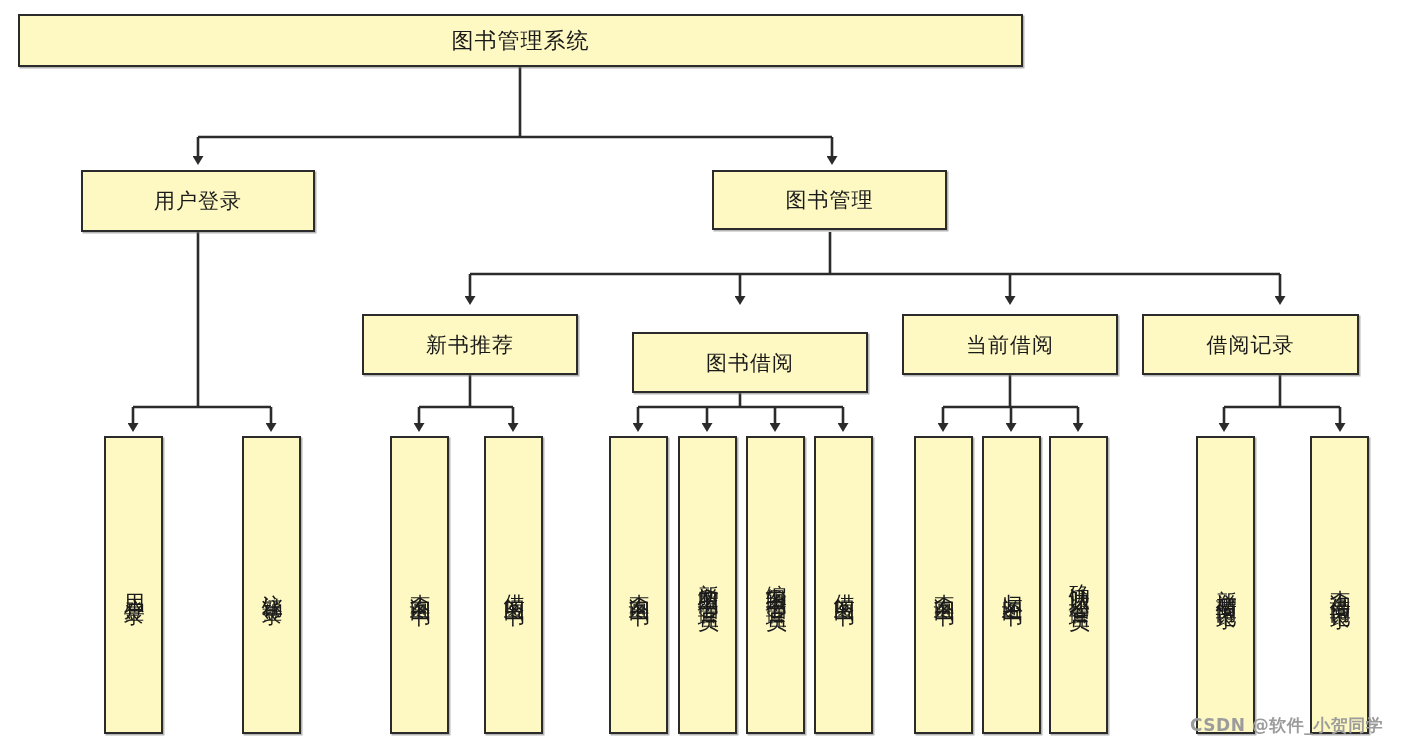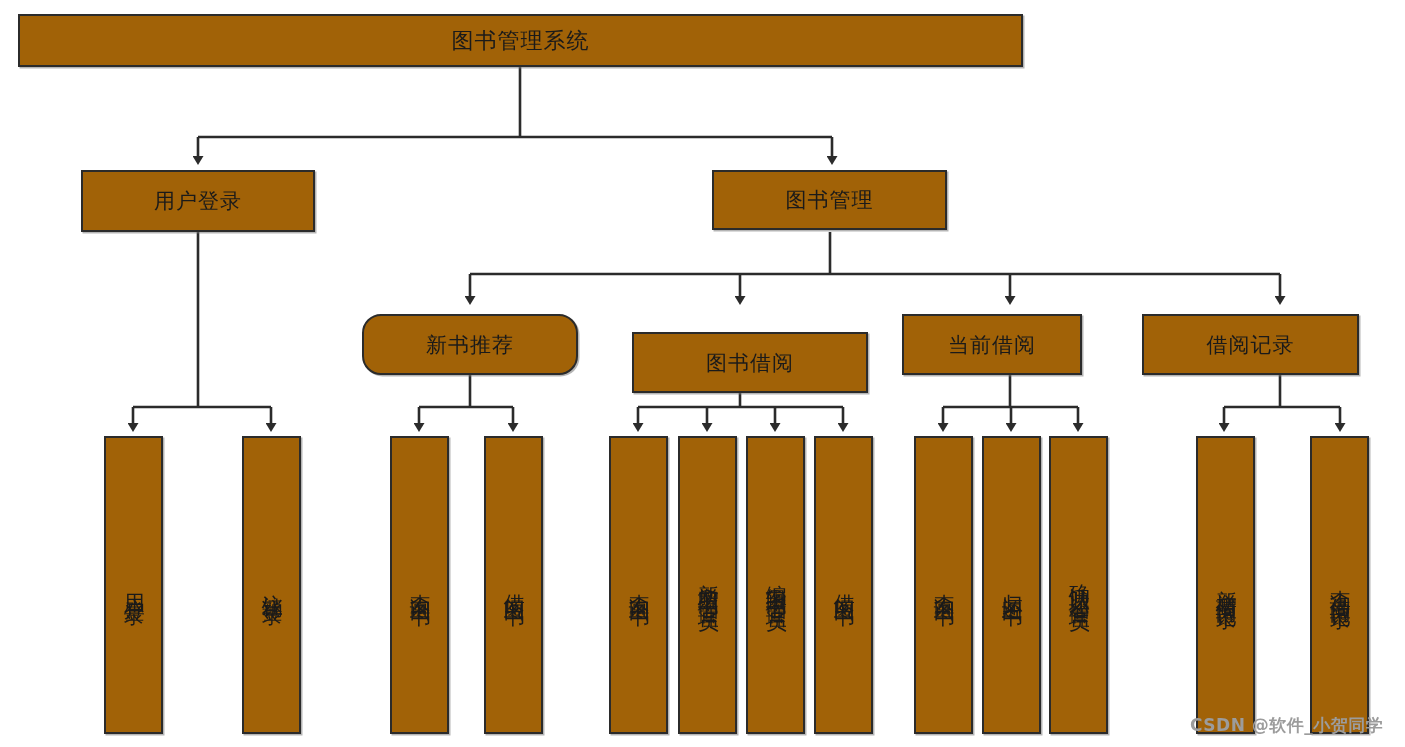--- a/index.html
+++ b/index.html
@@ -6,21 +6,21 @@
   html,body{margin:0;padding:0;background:#ffffff;}
   body{
     font-family:"DejaVu Sans","Liberation Sans",sans-serif;
     width:1405px;height:747px;
     position:relative;overflow:hidden;
   }
   #canvas{position:absolute;left:0;top:0;width:1405px;height:747px;}
   .node{
     position:absolute;
     box-sizing:border-box;
-    background:#a16207;
+    background:#fef9c3;
     border:2px solid #2b2b2b;
     box-shadow:1.5px 1.5px 0 rgba(120,120,120,.55);
     display:flex;align-items:center;justify-content:center;
     color:#1a1a1a;
     text-align:center;
   }
   .node.h{ font-size:21px; letter-spacing:1px; }
   .node.v{
     font-size:21px;
     writing-mode:vertical-rl;
@@ -106,27 +106,27 @@
     <span>图书管理系统</span>
   </div>
 
   <div class="node h" style="left:81px;top:170px;width:234px;height:62px;">
     <span>用户登录</span>
   </div>
   <div class="node h" style="left:712px;top:170px;width:235px;height:60px;">
     <span>图书管理</span>
   </div>
 
-  <div class="node h" style="left:362px;top:314px;width:216px;height:61px;border-radius:19px;">
+  <div class="node h" style="left:362px;top:314px;width:216px;height:61px;">
     <span>新书推荐</span>
   </div>
   <div class="node h" style="left:632px;top:332px;width:236px;height:61px;">
     <span>图书借阅</span>
   </div>
-  <div class="node h" style="left:902px;top:314px;width:180px;height:61px;">
+  <div class="node h" style="left:902px;top:314px;width:216px;height:61px;">
     <span>当前借阅</span>
   </div>
   <div class="node h" style="left:1142px;top:314px;width:217px;height:61px;">
     <span>借阅记录</span>
   </div>
 
   <div class="node v" style="left:104px;top:436px;width:59px;height:298px;">
     <span class="vtext">用户登录</span>
   </div>
   <div class="node v" style="left:242px;top:436px;width:59px;height:298px;">

